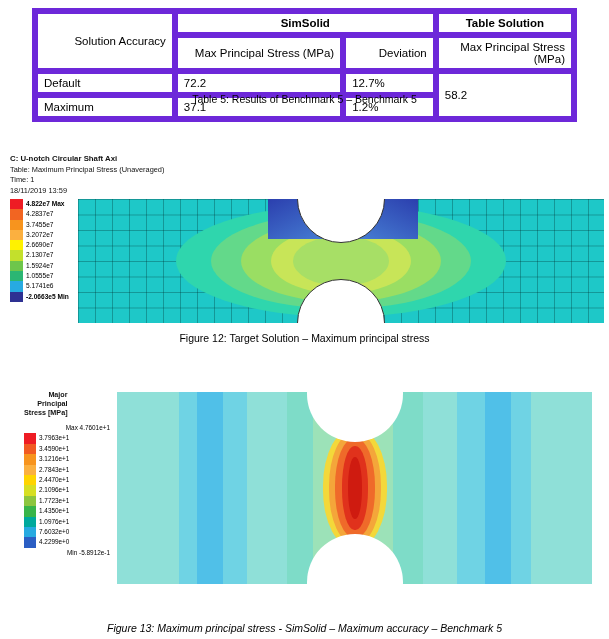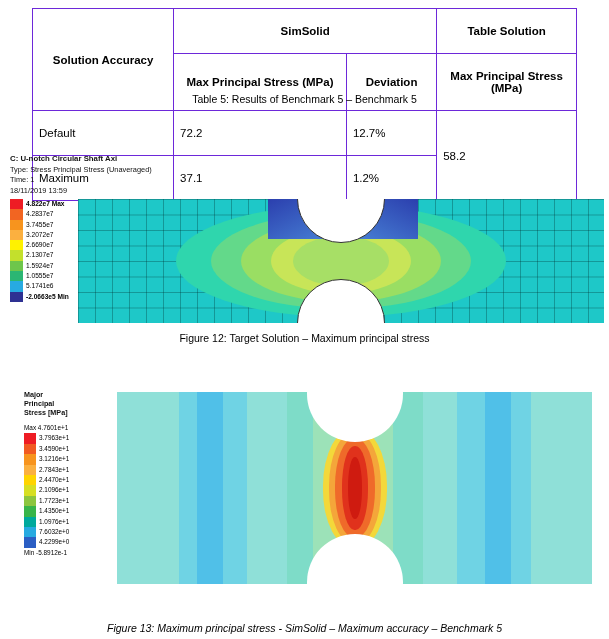--- a/index.html
+++ b/index.html
@@ -22,33 +22,33 @@
     left: 32px;
     top: 8px;
     width: 545px;
   }
   table.results {
     border-collapse: collapse;
     width: 100%;
     font-size: 11.5px;
   }
   table.results td, table.results th {
-    border: 1px solid #6d28d9;
-    padding: 16px 6px;
+    border: 6px solid #6d28d9;
+    padding: 3px 6px;
     text-align: left;
     font-weight: normal;
     vertical-align: middle;
   }
   table.results .hdr {
     font-weight: bold;
     text-align: center;
   }
   table.results .hdr-left {
-    font-weight: bold;
-    text-align: center;
+    font-weight: normal;
+    text-align: right;
   }
   .col-acc { width: 142px; }
   .col-mps { width: 180px; }
   .col-dev { width: 82px; }
   .col-tgt { width: 141px; }
 
   .caption {
     position: absolute;
     width: 100%;
     text-align: center;
@@ -165,20 +165,21 @@
   }
   .legend12 .lbl.bold { font-weight: bold; }
 
   
   .fig13 {
     position: absolute;
     left: 22px;
     top: 390px;
     width: 570px;
     height: 218px;
+    text-align: right;
   }
   .fig13-title {
     position: absolute;
     left: 2px;
     top: 0;
     font-size: 7.2px;
     font-weight: bold;
     line-height: 9px;
     color: #111;
   }
@@ -289,21 +290,21 @@
       </tr>
     </tbody>
   </table>
 </div>
 
 <div class="caption" id="caption-table">Table 5: Results of Benchmark 5 – Benchmark 5</div>
 
 <div class="fig12">
   <div class="fig12-meta">
     <div class="bold">C: U-notch Circular Shaft Axi</div>
-    <div>Type: Stress Principal Stress (Unaveraged)</div>
+    <div>Table: Maximum Principal Stress (Unaveraged)</div>
     <div>Time: 1</div>
     <div>18/11/2019 13:59</div>
   </div>
 
   <div class="legend12">
     <div class="row">
         <div class="sw" style="background:#ee1c24"></div>
         <div class="lbl bold">4.822e7 Max</div>
       </div>
     <div class="row">

